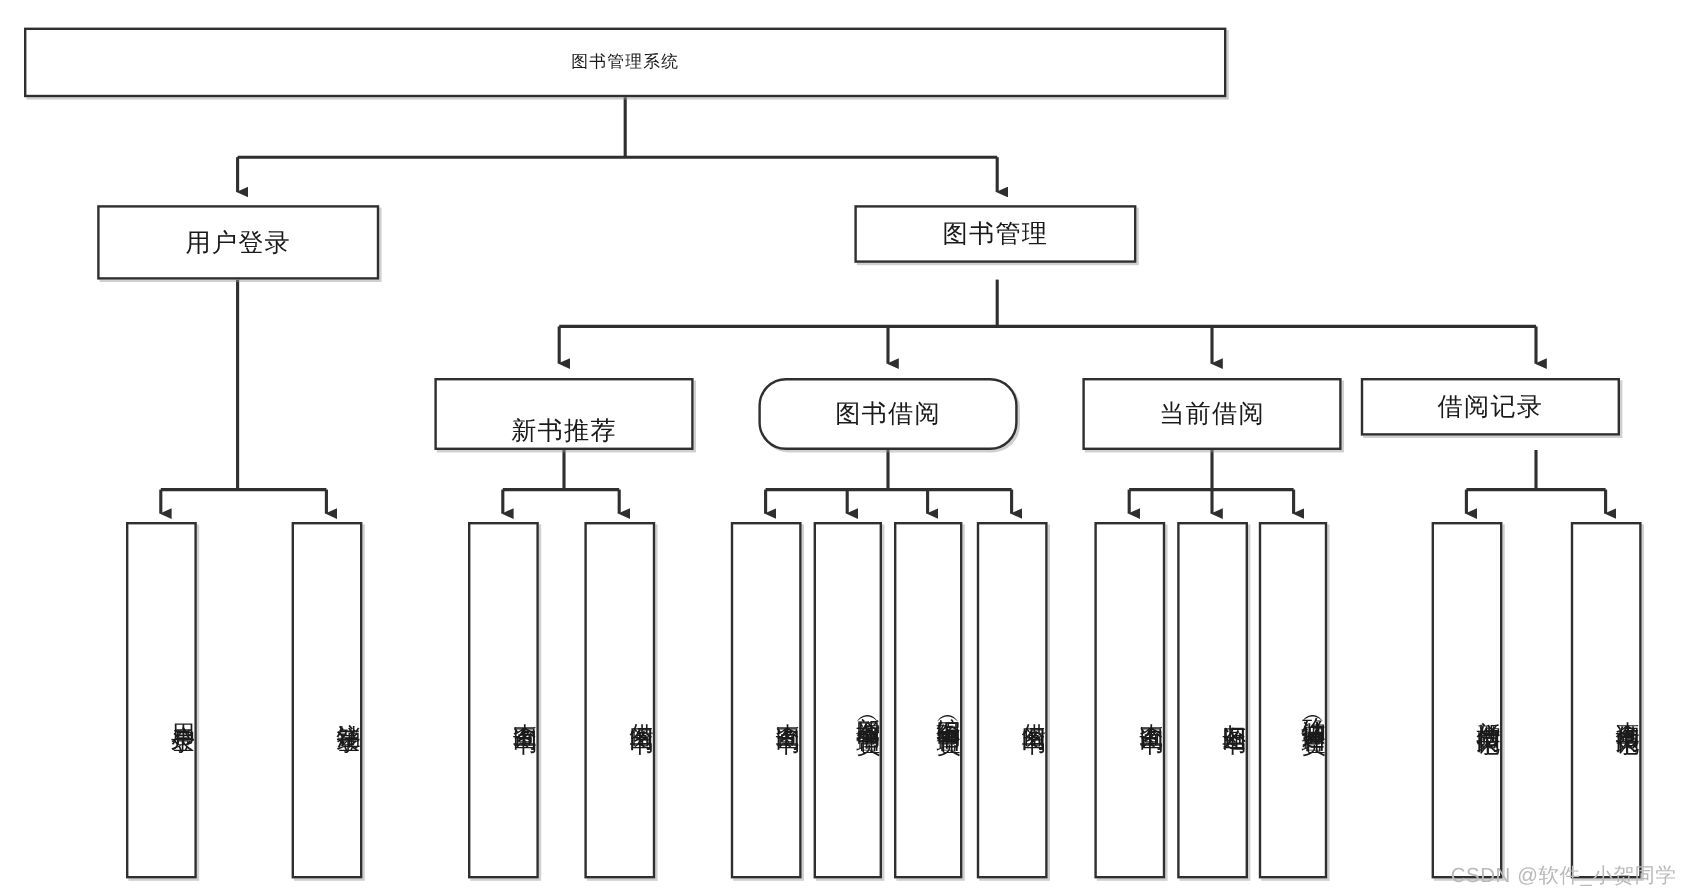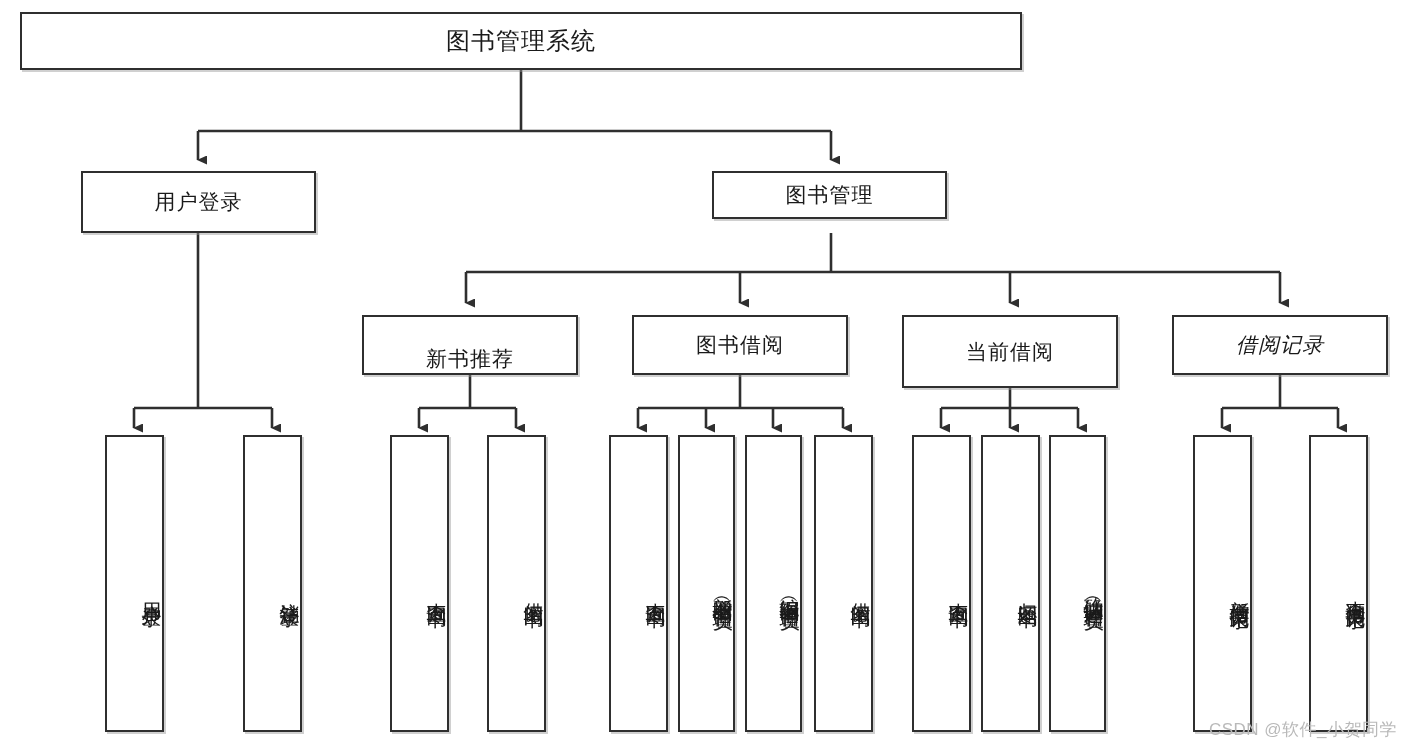--- a/index.html
+++ b/index.html
@@ -33,21 +33,22 @@
     display: flex;
     align-items: center;
     justify-content: center;
     color: #1a1a1a;
     letter-spacing: 1px;
   }
   .node.horizontal {
     font-size: 21px;
   }
   .node.root {
-    font-size: 24px;
+    font-size: 14px;
+    margin-top: 11px;
   }
   .node.vertical {
     writing-mode: vertical-rl;
     text-orientation: upright;
     align-items: flex-start;
     justify-content: center;
     padding-top: 14px;
     font-size: 20px;
     line-height: 1.05;
     letter-spacing: 2px;
@@ -130,27 +131,27 @@
   <div class="node horizontal" style="left:81px; top:171px; width:235px; height:62px;">
     <span>用户登录</span>
   </div>
   <div class="node horizontal" style="left:712px; top:171px; width:235px; height:48px;">
     <span>图书管理</span>
   </div>
 
   <div class="node horizontal" style="left:362px; top:315px; width:216px; height:60px;align-items:flex-end;">
     <span>新书推荐</span>
   </div>
-  <div class="node horizontal" style="left:632px; top:315px; width:216px; height:60px;">
+  <div class="node horizontal" style="left:632px; top:315px; width:216px; height:60px;border-radius:23px;">
     <span>图书借阅</span>
   </div>
-  <div class="node horizontal" style="left:902px; top:315px; width:216px; height:73px;">
+  <div class="node horizontal" style="left:902px; top:315px; width:216px; height:60px;">
     <span>当前借阅</span>
   </div>
-  <div class="node horizontal" style="left:1172px; top:315px; width:216px; height:60px;font-style:italic;">
+  <div class="node horizontal" style="left:1134px; top:315px; width:216px; height:48px;">
     <span>借阅记录</span>
   </div>
 
   <div class="node vertical" style="left:105px; top:435px; width:59px; height:297px;">
     <span class="vlabel">用户登录</span>
   </div>
   <div class="node vertical" style="left:243px; top:435px; width:59px; height:297px;">
     <span class="vlabel">注销登录</span>
   </div>
 

